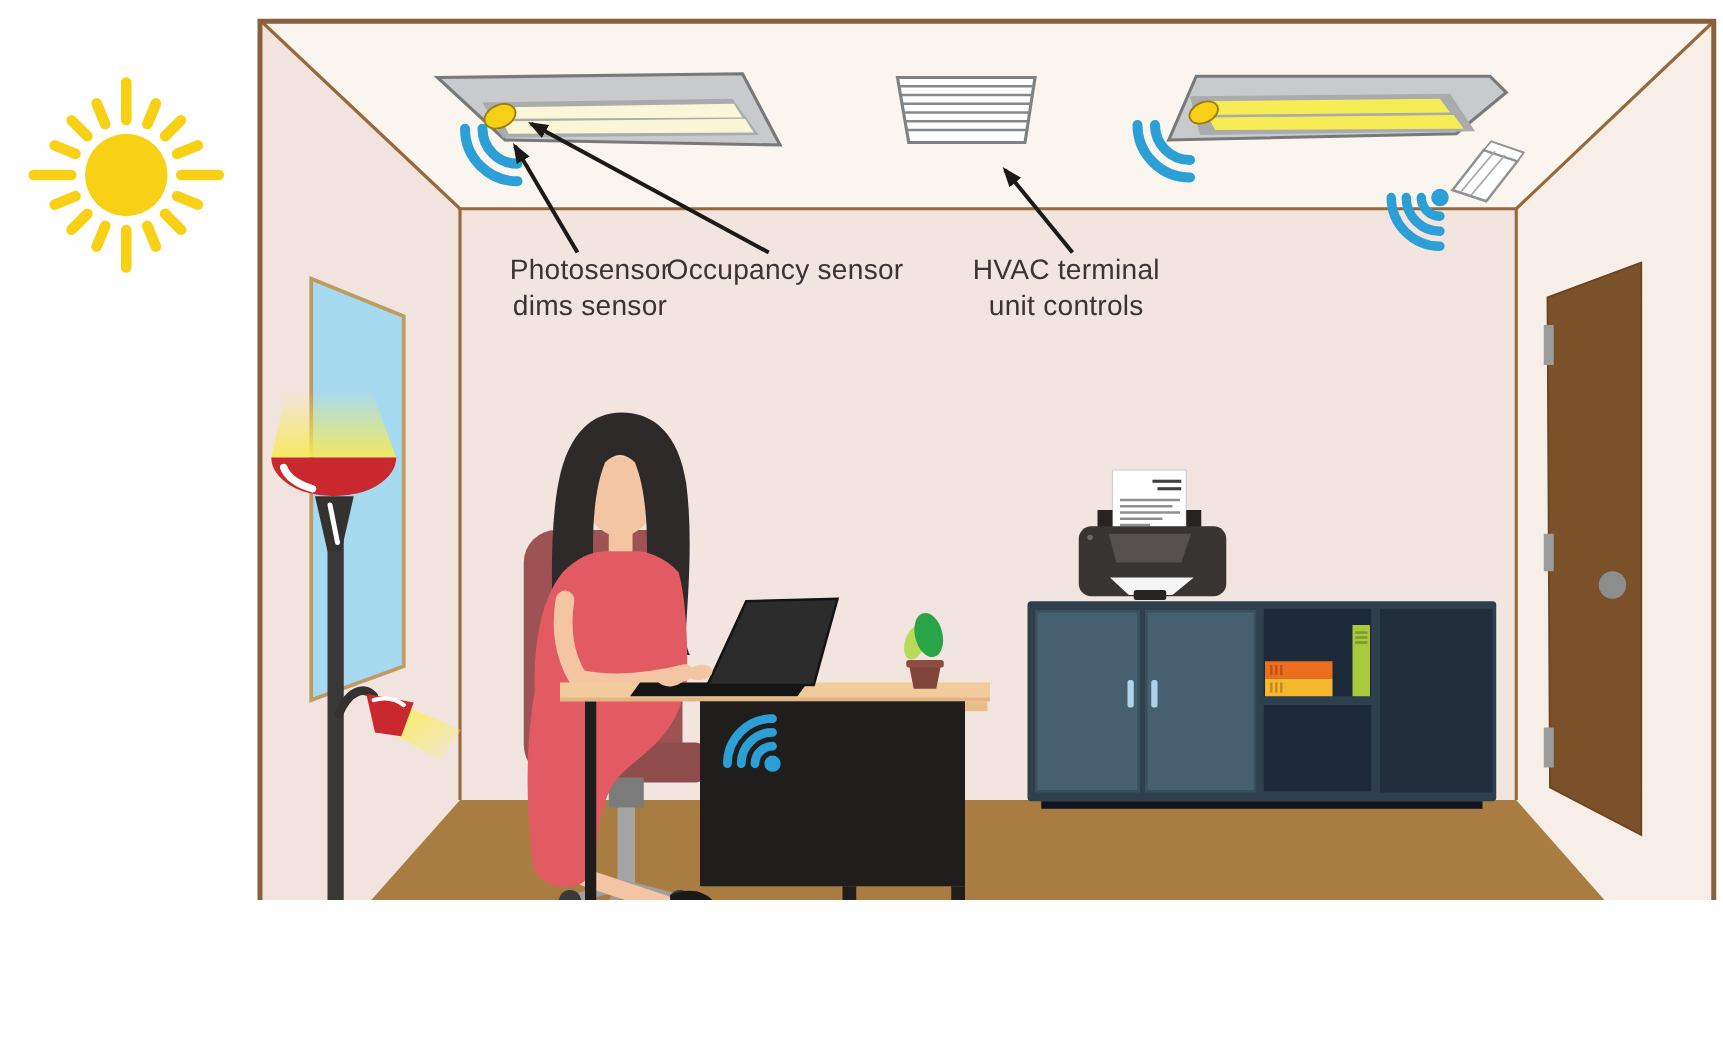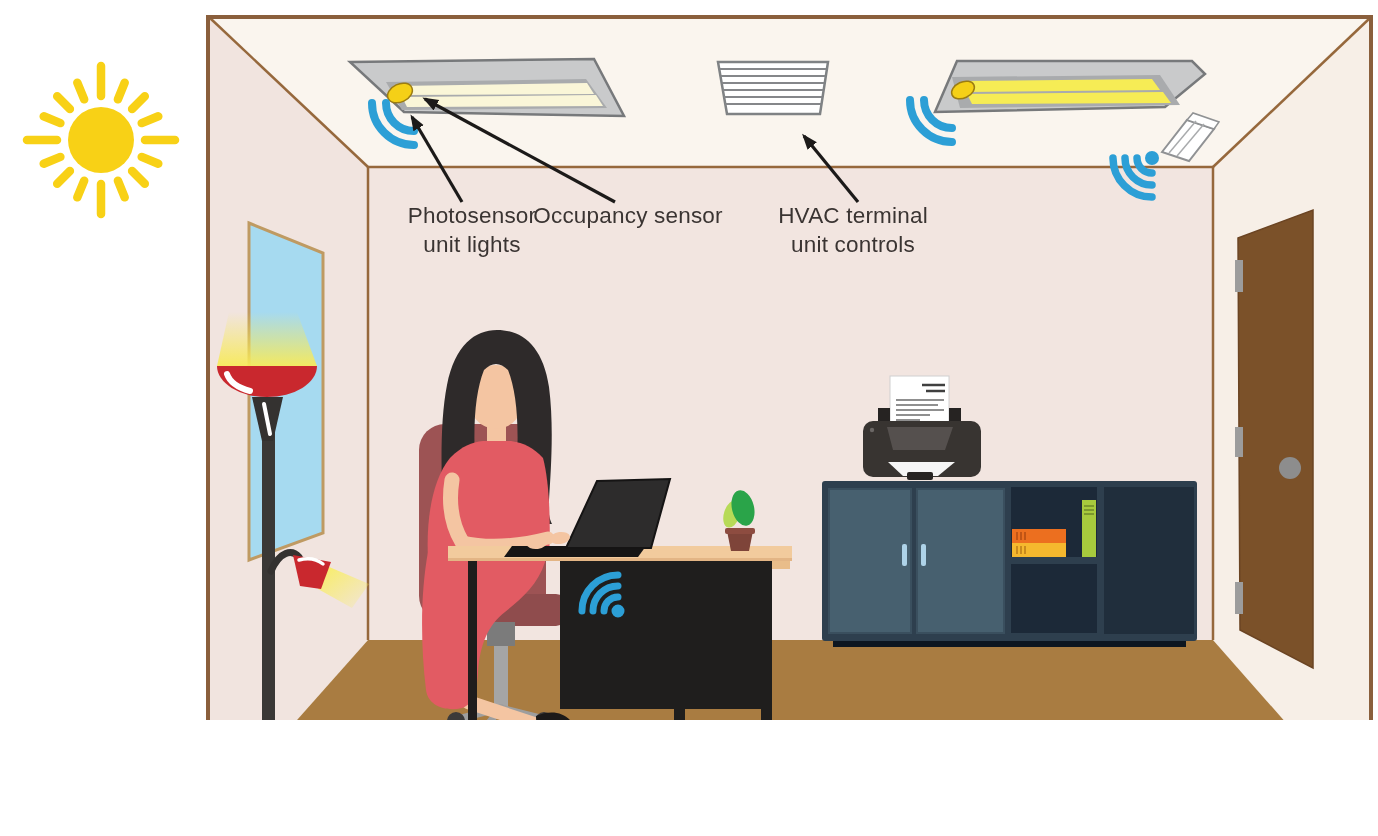--- a/index.html
+++ b/index.html
@@ -280,21 +280,21 @@
       <line x1="101" y1="96" x2="101" y2="66"></line>
       <line x1="117.9" y1="99.3" x2="124.7" y2="82.7"></line>
       <line x1="132.1" y1="108.9" x2="144.8" y2="96.2"></line>
       <line x1="141.7" y1="123.1" x2="158.3" y2="116.3"></line>
     </g>
   </g>
 </svg>
 
 <div class="label" style="left:472px">
   <div>Photosensor</div>
-  <div>unit lights</div>
+  <div>dims sensor</div>
 </div>
 <div class="label" style="left:628px">
   <div>Occupancy sensor</div>
 </div>
 <div class="label" style="left:853px">
   <div>HVAC terminal</div>
   <div>unit controls</div>
 </div>
 
 </div>

